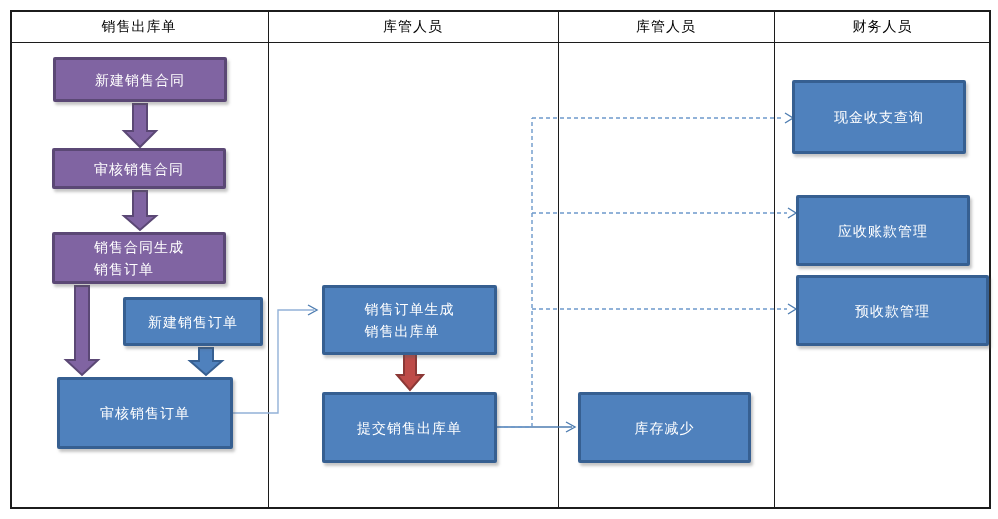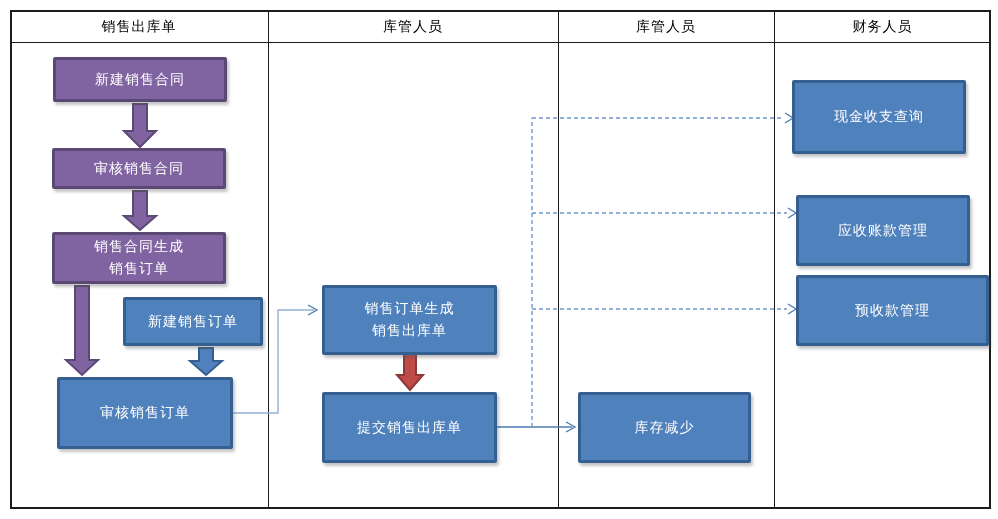--- a/index.html
+++ b/index.html
@@ -13,25 +13,24 @@
     border:2px solid #1c1c1c;box-sizing:border-box;background:#fff;
   }
   .vline{position:absolute;top:10px;height:499px;width:1px;background:#1c1c1c;}
   .hline{position:absolute;left:10px;top:42px;width:981px;height:1px;background:#1c1c1c;}
   .lane-header{
     position:absolute;top:10px;height:32px;line-height:32px;
     text-align:center;font-size:14px;color:#000;letter-spacing:1px;
   }
   .node{
     position:absolute;box-sizing:border-box;border-radius:2px;
-    display:flex;align-items:center;justify-content:center;text-align:center;
+    display:flex;align-items:center;justify-content:center;
     color:#fff;font-size:14px;letter-spacing:1px;line-height:22px;
     white-space:pre-line;
     box-shadow:2px 3px 3px rgba(90,90,90,0.35);
-    font-family:Liberation Serif, serif;
   }
   .purple{background:var(--purple-fill);border:3px solid var(--purple-border);}
   .blue{background:var(--blue-fill);border:3px solid var(--blue-border);}
   #overlay{position:absolute;left:0;top:0;pointer-events:none;}
   .block-purple{fill:var(--purple-fill);stroke:var(--purple-border);stroke-width:2;}
   .block-blue{fill:var(--blue-fill);stroke:var(--blue-border);stroke-width:2;}
   .block-red{fill:var(--red-fill);stroke:var(--red-border);stroke-width:2;}
   .conn-light{fill:none;stroke:var(--connector-light);stroke-width:1.4;}
   .conn{fill:none;stroke:var(--connector);stroke-width:1.4;}
   .dashed{fill:none;stroke:var(--dashed);stroke-width:1.4;stroke-dasharray:4 3;}

